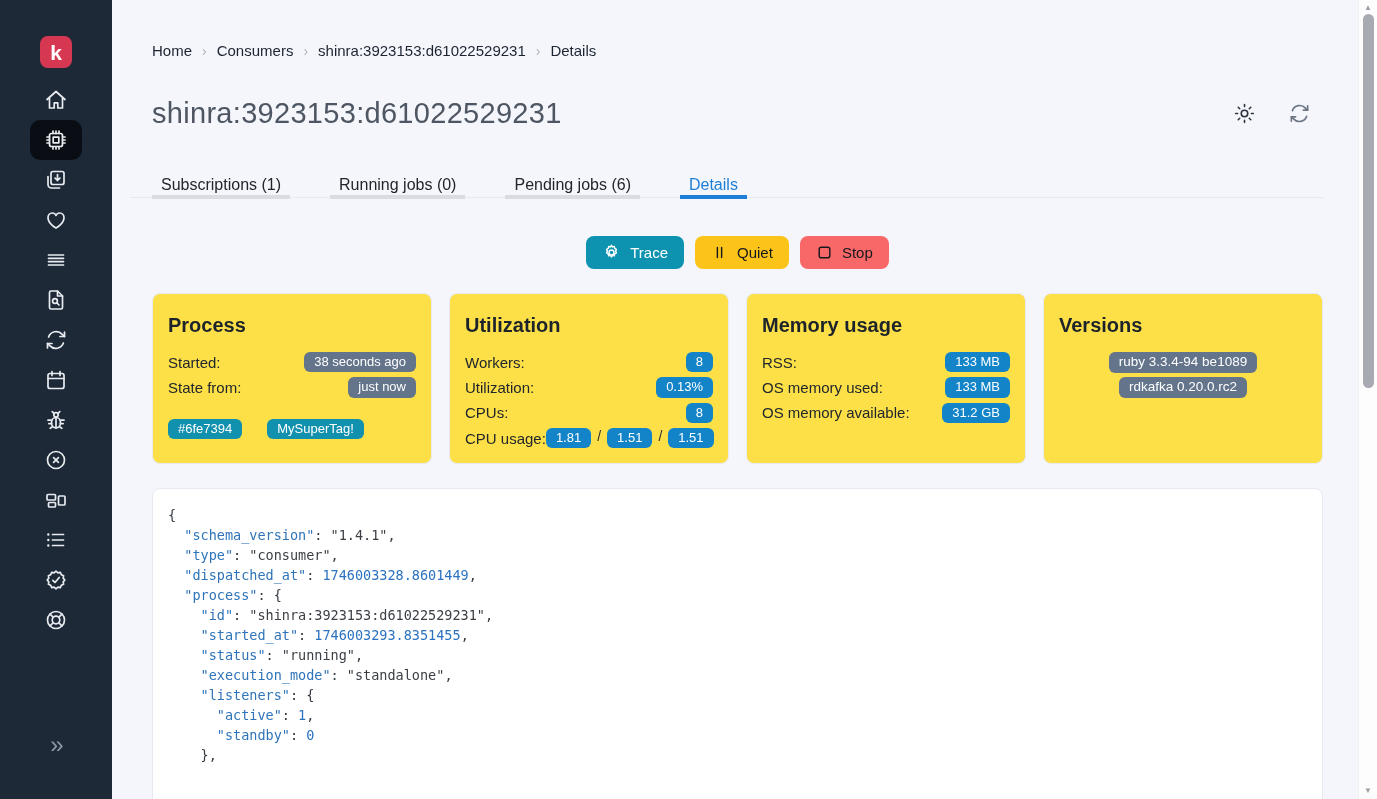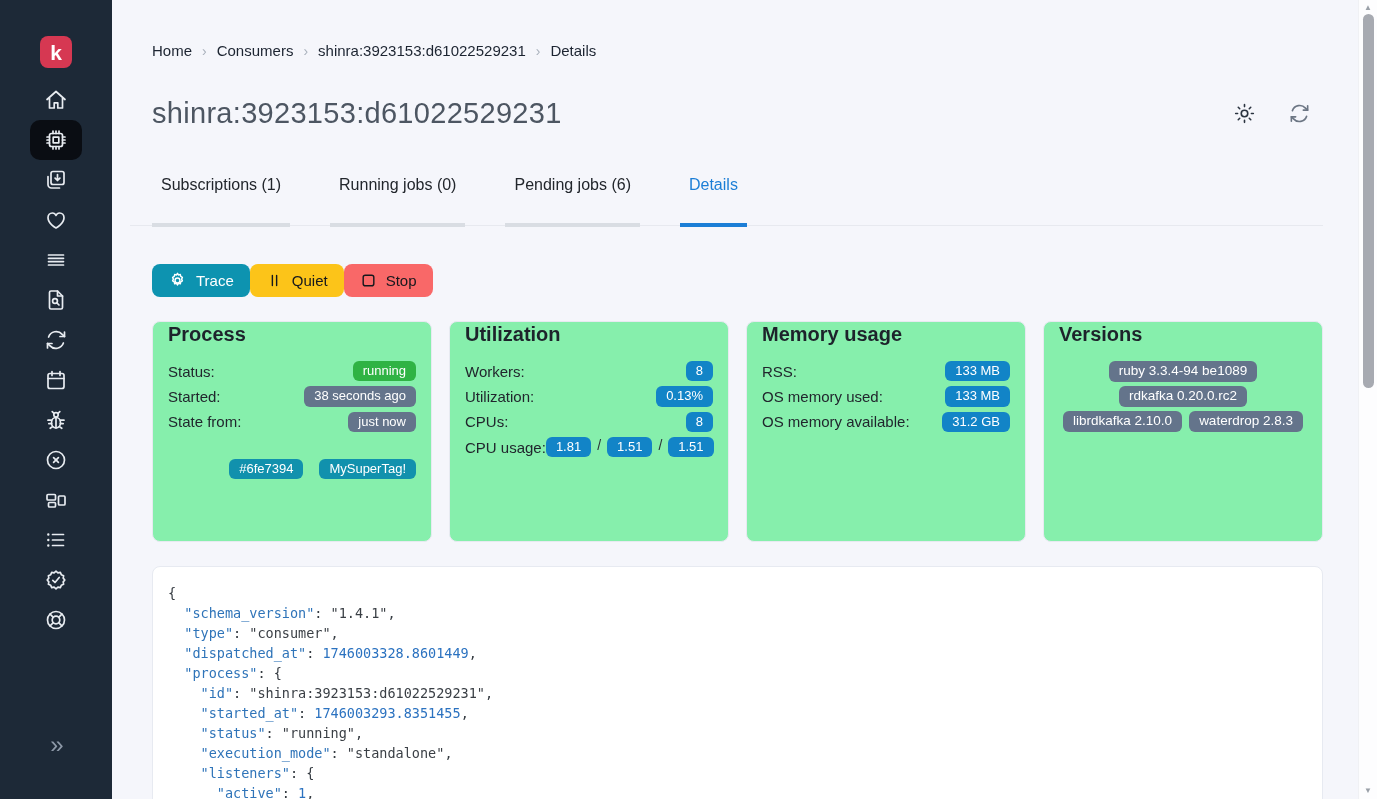--- a/index.html
+++ b/index.html
@@ -56,54 +56,54 @@
   .ticon { cursor:pointer; display:block; }
   .ticon.sun { color:#2b3440; }
   .ticon.refresh { color:#6c7684; }
 
   .tabs { margin-top:46px; display:flex; gap:40px; position:relative; }
   .tabs::before {
     content:""; position:absolute; left:-22px; right:0; bottom:1px;
     height:1px; background:#e7e9ef;
   }
   .tab {
-    font-size:16px; color:#22262c; padding:0 9px 29px;
+    font-size:16px; color:#22262c; padding:0 9px 1px;
     border-bottom:4px solid var(--tab-underline,#d9dde3);
     cursor:pointer; position:relative; z-index:1;
   }
   .tab.active { color:var(--tab-active,#1c7ed6); border-bottom-color:var(--tab-active,#1c7ed6); }
 
-  .actions { margin-top:37px; display:flex; justify-content:flex-start; gap:0; }
+  .actions { margin-top:37px; display:flex; justify-content:center; gap:11px; }
   .btn {
     height:33px; border:none; border-radius:8px; font-size:15px;
     font-family:inherit; display:inline-flex; align-items:center; gap:9px;
     padding:0 16px; cursor:pointer; line-height:1;
   }
   .btn svg { display:block; }
   .btn-trace { background:var(--btn-teal,#0d93b0); color:#fff; }
   .btn-quiet { background:var(--btn-yellow,#fcc419); color:#15181d; }
   .btn-stop  { background:var(--btn-red,#f96868);  color:#15181d; }
 
   .cards { margin-top:24px; display:grid; grid-template-columns:repeat(4,1fr); gap:17px; }
   .card {
-    background:#86efac; border:1px solid var(--card-border,#e7eaf1); border-radius:8px;
-    height:221px; padding:1px 15px; overflow:hidden;
+    background:#fde047; border:1px solid var(--card-border,#e7eaf1); border-radius:8px;
+    height:171px; padding:20px 15px; overflow:hidden;
   }
   .card h2 { margin:0 0 15px; font-size:20px; font-weight:600; color:#1d232b; }
   .row { display:flex; justify-content:space-between; align-items:center; margin-bottom:5px; min-height:19px; }
   .lbl { font-size:15px; color:#21262d; white-space:nowrap; }
   .badge {
     display:inline-block; font-size:13px; font-weight:500; color:#fff;
     border-radius:6px; padding:3px 10px; line-height:1.1; white-space:nowrap;
   }
   .badge-green { background:var(--badge-green,#2fb344); }
   .badge-gray  { background:var(--badge-gray,#64748b); }
   .badge-blue  { background:var(--badge-blue,#1284c7); }
   .badge-teal  { background:var(--badge-teal,#1191ad); }
-  .tags { display:flex; justify-content:flex-end; gap:16px; margin-top:27px; }
+  .tags { display:flex; justify-content:flex-start; gap:25px; margin-top:21px; }
   .cpu-vals { display:flex; align-items:flex-start; gap:6px; }
   .cpu-sep { font-size:14px; color:#2c3138; }
   .vrow { display:flex; justify-content:center; gap:7px; margin-bottom:4px; }
   .vrow .badge { font-size:13.5px; }
 
   .codecard {
     margin-top:24px; background:#fff; border:1px solid var(--card-border,#e7eaf1);
     border-radius:8px; padding:16px 15px; height:560px;
   }
   .code-line {
@@ -284,24 +284,20 @@
           </svg>
         <span>Stop</span>
       </button>
     </div>
 
     <div class="cards">
 
       <section class="card">
         <h2>Process</h2>
         <div class="row">
-          <span class="lbl">Status:</span>
-          <span class="badge badge-green">running</span>
-        </div>
-        <div class="row">
           <span class="lbl">Started:</span>
           <span class="badge badge-gray">38 seconds ago</span>
         </div>
         <div class="row">
           <span class="lbl">State from:</span>
           <span class="badge badge-gray">just now</span>
         </div>
         <div class="tags">
           <span class="badge badge-teal">#6fe7394</span>
           <span class="badge badge-teal">MySuperTag!</span>
@@ -350,24 +346,20 @@
         </div>
       </section>
 
       <section class="card">
         <h2>Versions</h2>
         <div class="vrow">
           <span class="badge badge-gray">ruby 3.3.4-94 be1089</span>
         </div>
         <div class="vrow">
           <span class="badge badge-gray">rdkafka 0.20.0.rc2</span>
-        </div>
-        <div class="vrow">
-          <span class="badge badge-gray">librdkafka 2.10.0</span>
-          <span class="badge badge-gray">waterdrop 2.8.3</span>
         </div>
       </section>
     </div>
 
     <div class="codecard">
       <div class="code-line"><span class="tok-p"></span><span class="tok-k"></span><span class="tok-p"></span><span class="tok-p">{</span><span class="tok-p"></span></div>
       <div class="code-line"><span class="tok-p">  </span><span class="tok-k">"schema_version"</span><span class="tok-p">: </span><span class="tok-s">"1.4.1"</span><span class="tok-p">,</span></div>
       <div class="code-line"><span class="tok-p">  </span><span class="tok-k">"type"</span><span class="tok-p">: </span><span class="tok-s">"consumer"</span><span class="tok-p">,</span></div>
       <div class="code-line"><span class="tok-p">  </span><span class="tok-k">"dispatched_at"</span><span class="tok-p">: </span><span class="tok-n">1746003328.8601449</span><span class="tok-p">,</span></div>
       <div class="code-line"><span class="tok-p">  </span><span class="tok-k">"process"</span><span class="tok-p">: </span><span class="tok-p">{</span><span class="tok-p"></span></div>

